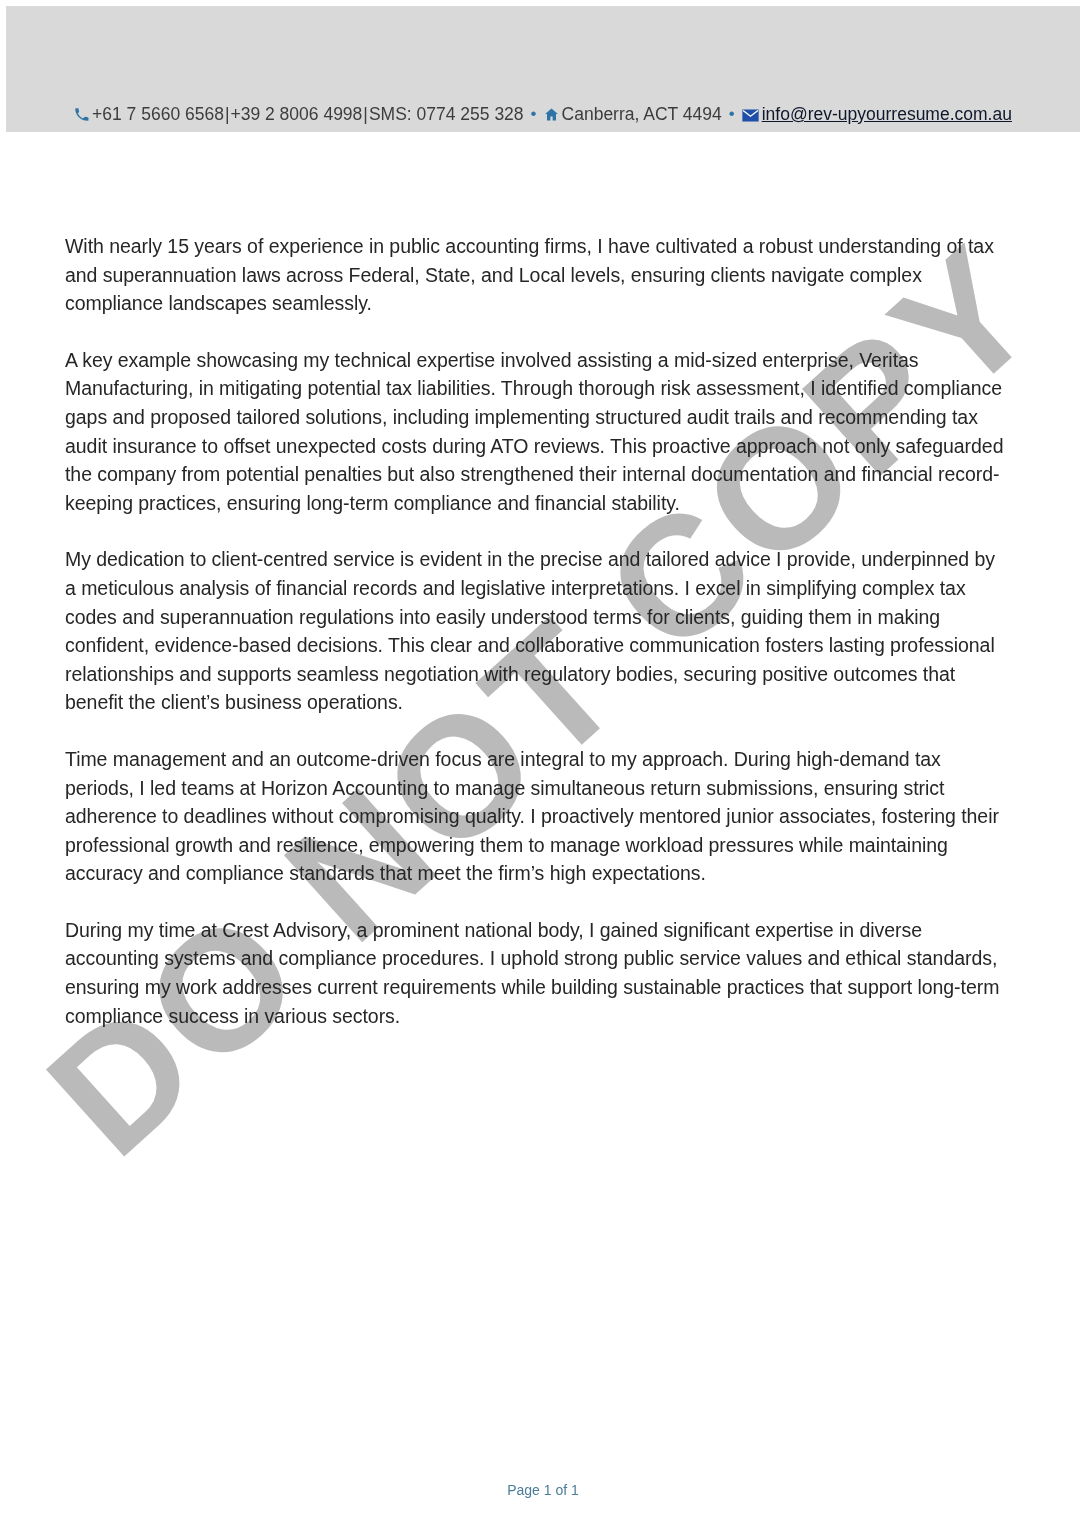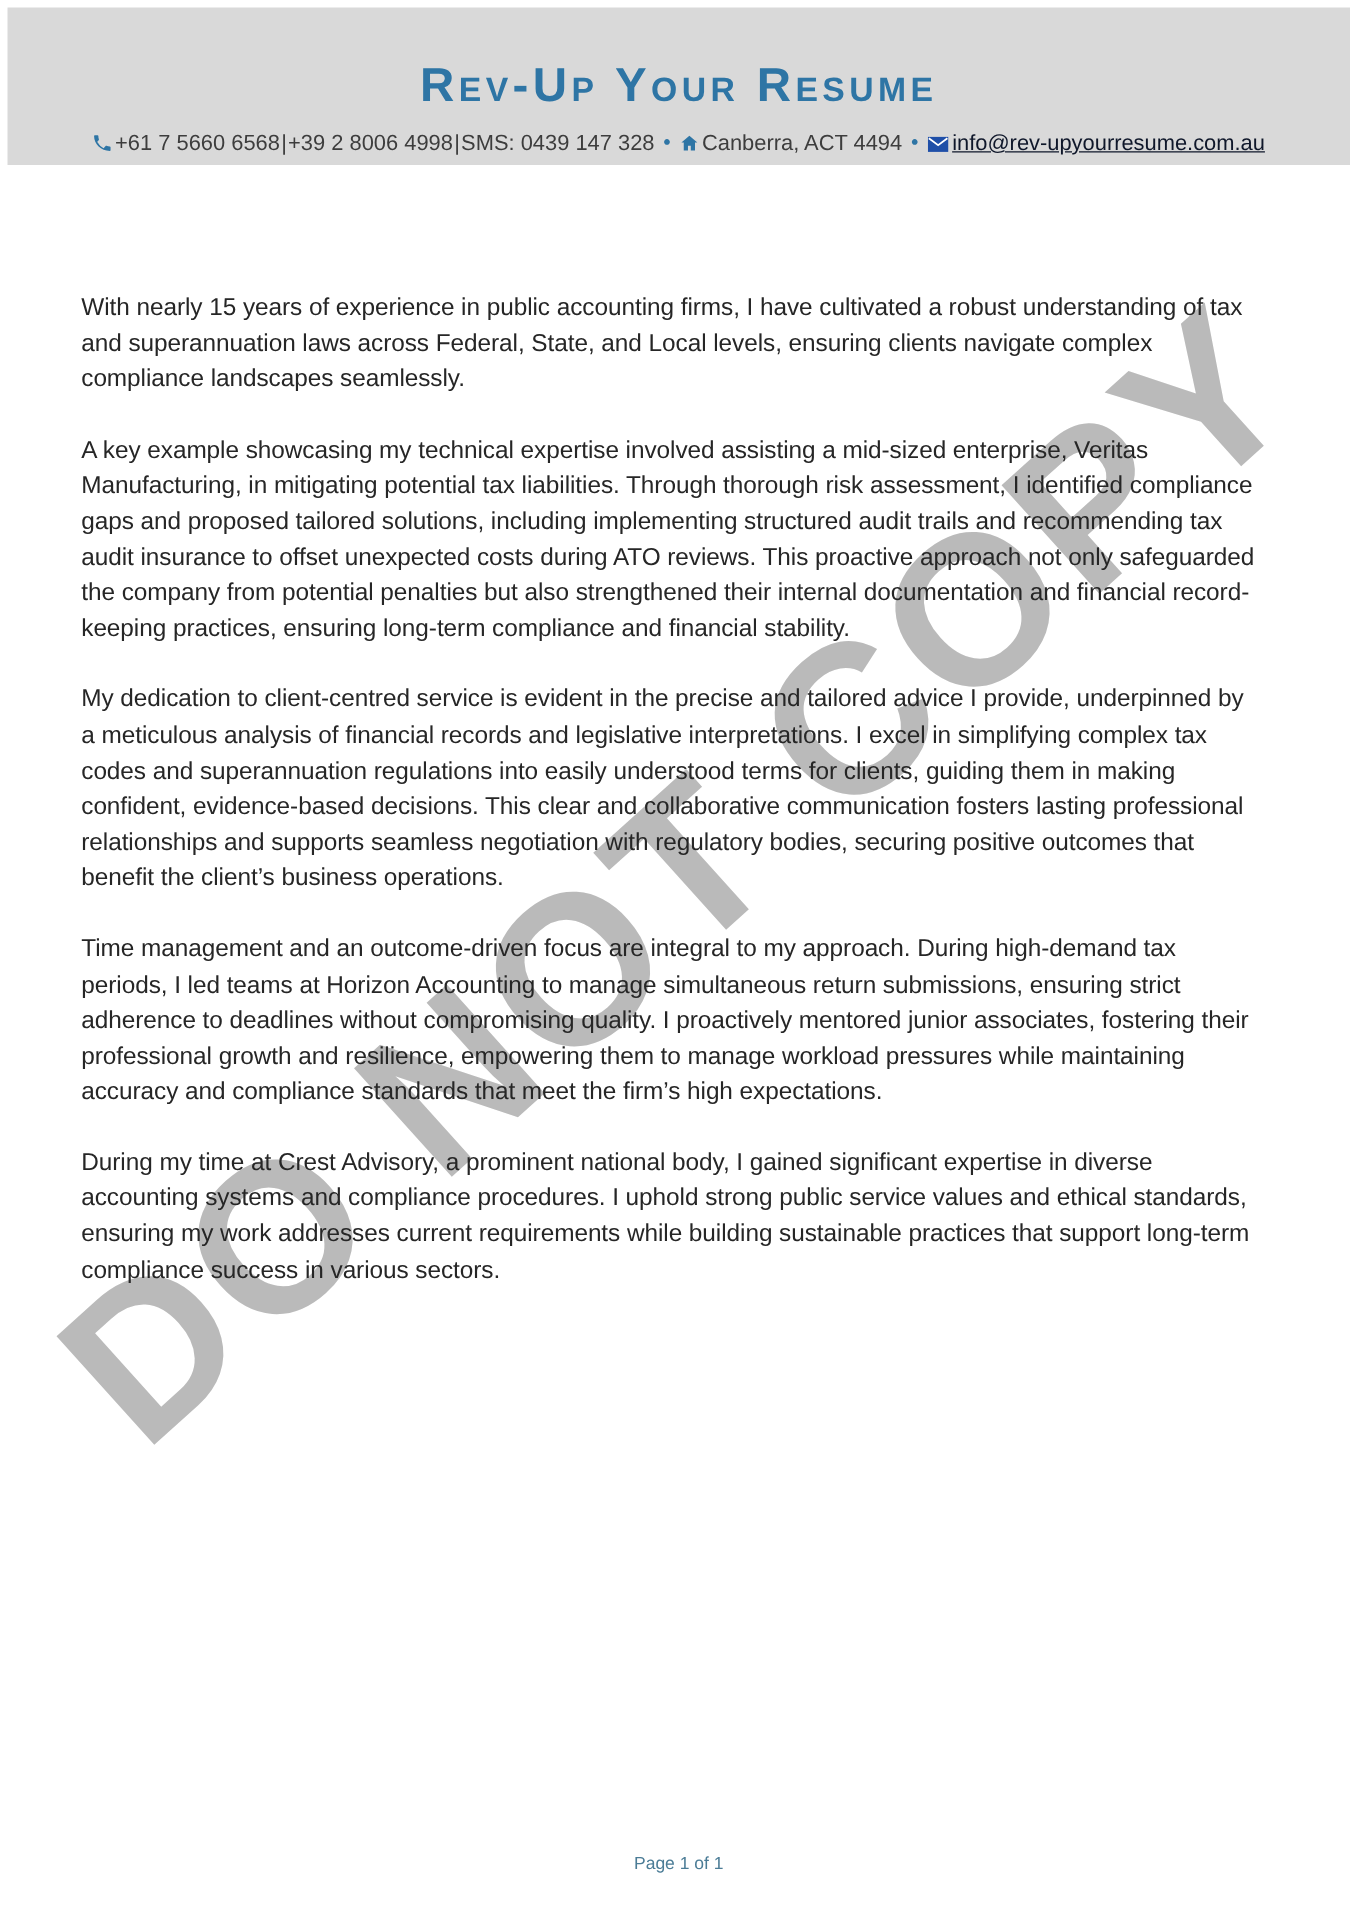--- a/index.html
+++ b/index.html
@@ -169,29 +169,28 @@
 <body>
 
 <div class="page">
 
   <div class="watermark">
     <div class="watermark-text">DO NOT COPY</div>
   </div>
 
   <div class="header-band">
 
-    <div class="brand-title">Rev-Up Your Resume</div>
 
     <div class="contact-line">
 
       <span class="ico">
         <svg width="15" height="15" viewBox="0 0 24 24" fill="#2e75a5">
           <path d="M6.6 10.8c1.7 3.4 4.2 5.9 7.6 7.6l2.6-2.6c.3-.3.8-.4 1.2-.3 1.3.4 2.7.7 4.1.7.6 0 1 .4 1 1V21c0 .6-.4 1-1 1C10.9 22 2 13.1 2 3c0-.6.4-1 1-1h3.5c.6 0 1 .4 1 1 0 1.4.2 2.8.7 4.1.1.4 0 .9-.3 1.2l-2.3 2.5z"></path>
         </svg>
-      </span><span class="seg">+61 7 5660 6568</span><span class="sep-pipe">|</span><span class="seg">+39 2 8006 4998</span><span class="sep-pipe">|</span><span class="seg">SMS: 0439 147 328</span><span class="dot">•</span><span class="ico">
+      </span><span class="seg">+61 7 5660 6568</span><span class="sep-pipe">|</span><span class="seg">+39 2 8006 4998</span><span class="sep-pipe">|</span><span class="seg">SMS: 0774 255 328</span><span class="dot">•</span><span class="ico">
         <svg width="15" height="15" viewBox="0 0 24 24" fill="#2e75a5">
           <path d="M12 2.5 1.8 11.2h3v10.3h5.4v-6.2h3.6v6.2h5.4V11.2h3L12 2.5z"></path>
         </svg>
       </span><span class="seg">Canberra, ACT 4494</span><span class="dot">•</span><span class="ico">
         <svg width="17" height="13" viewBox="0 0 24 18" fill="#1f4fa8">
           <rect x="0.5" y="0.5" width="23" height="17" fill="#1f4fa8"></rect>
           <path d="M1.5 2 12 10 22.5 2" stroke="#ffffff" stroke-width="2" fill="none"></path>
         </svg>
       </span><a class="email-link" href="#">info@rev-upyourresume.com.au</a>
     </div>

